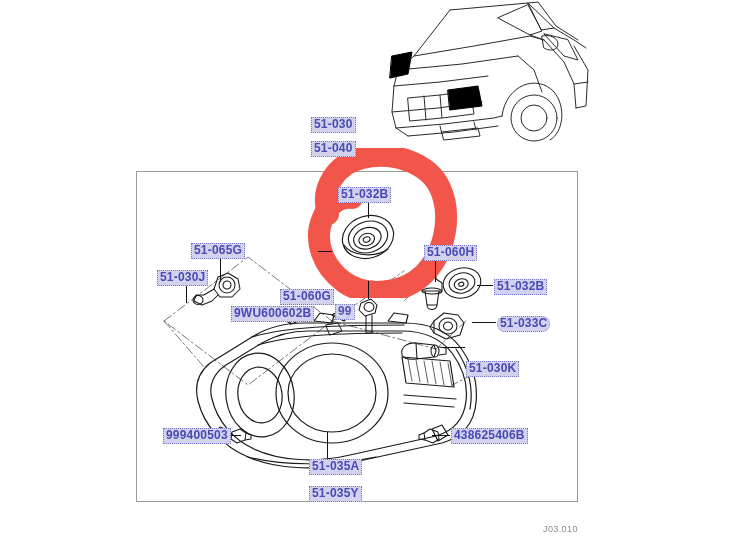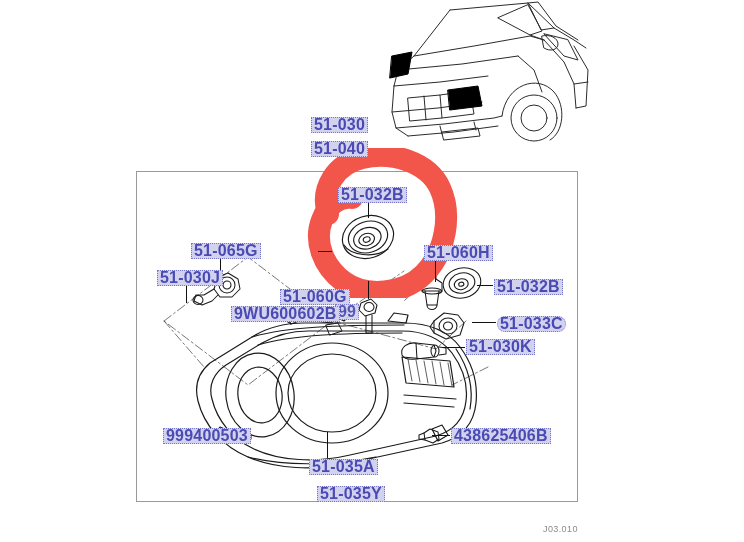--- a/index.html
+++ b/index.html
@@ -51,21 +51,21 @@
     left: 300px;
     top: 148px;
     width: 160px;
     height: 150px;
     pointer-events: none;
   }
   
   .callout {
     position: absolute;
     font-family: "Liberation Sans", sans-serif;
-    font-size: 16px;
+    font-size: 12px;
     font-weight: bold;
     color: #4a4ab4;
     background: #d2d2ef;
     border: 1px dotted #7878c8;
     padding: 0px 2px 1px 2px;
     line-height: 13px;
     white-space: nowrap;
     letter-spacing: 0.2px;
   }
   .callout.dim {
@@ -323,21 +323,21 @@
   <div class="callout" style="left:311px; top:141px;">51-040</div>
   <div class="callout" style="left:338px; top:187px;">51-032B</div>
   <div class="callout" style="left:191px; top:243px;">51-065G</div>
   <div class="callout" style="left:280px; top:245px;margin-top:44px;">51-060G</div>
   <div class="callout" style="left:424px; top:245px;">51-060H</div>
   <div class="callout" style="left:157px; top:270px;">51-030J</div>
   <div class="callout" style="left:494px; top:279px;">51-032B</div>
   <div class="callout dim" style="left:335px; top:268px;">99</div>
   <div class="callout" style="left:203px; top:306px;margin-left:28px;">9WU600602B</div>
   <div class="callout" style="left:497px; top:316px;border-radius:8px;">51-033C</div>
-  <div class="callout" style="left:466px; top:339px;">51-030K</div>
+  <div class="callout" style="left:466px; top:361px;">51-030K</div>
   <div class="callout" style="left:163px; top:428px;text-align:center;">999400503</div>
   <div class="callout" style="left:451px; top:428px;">438625406B</div>
   <div class="callout" style="left:309px; top:459px;">51-035A</div>
-  <div class="callout" style="left:317px; top:486px;">51-035Y</div>
+  <div class="callout" style="left:309px; top:486px;">51-035Y</div>
 
   <div id="diagram-id">J03.010</div>
 
 </div>
 
 </body></html>

